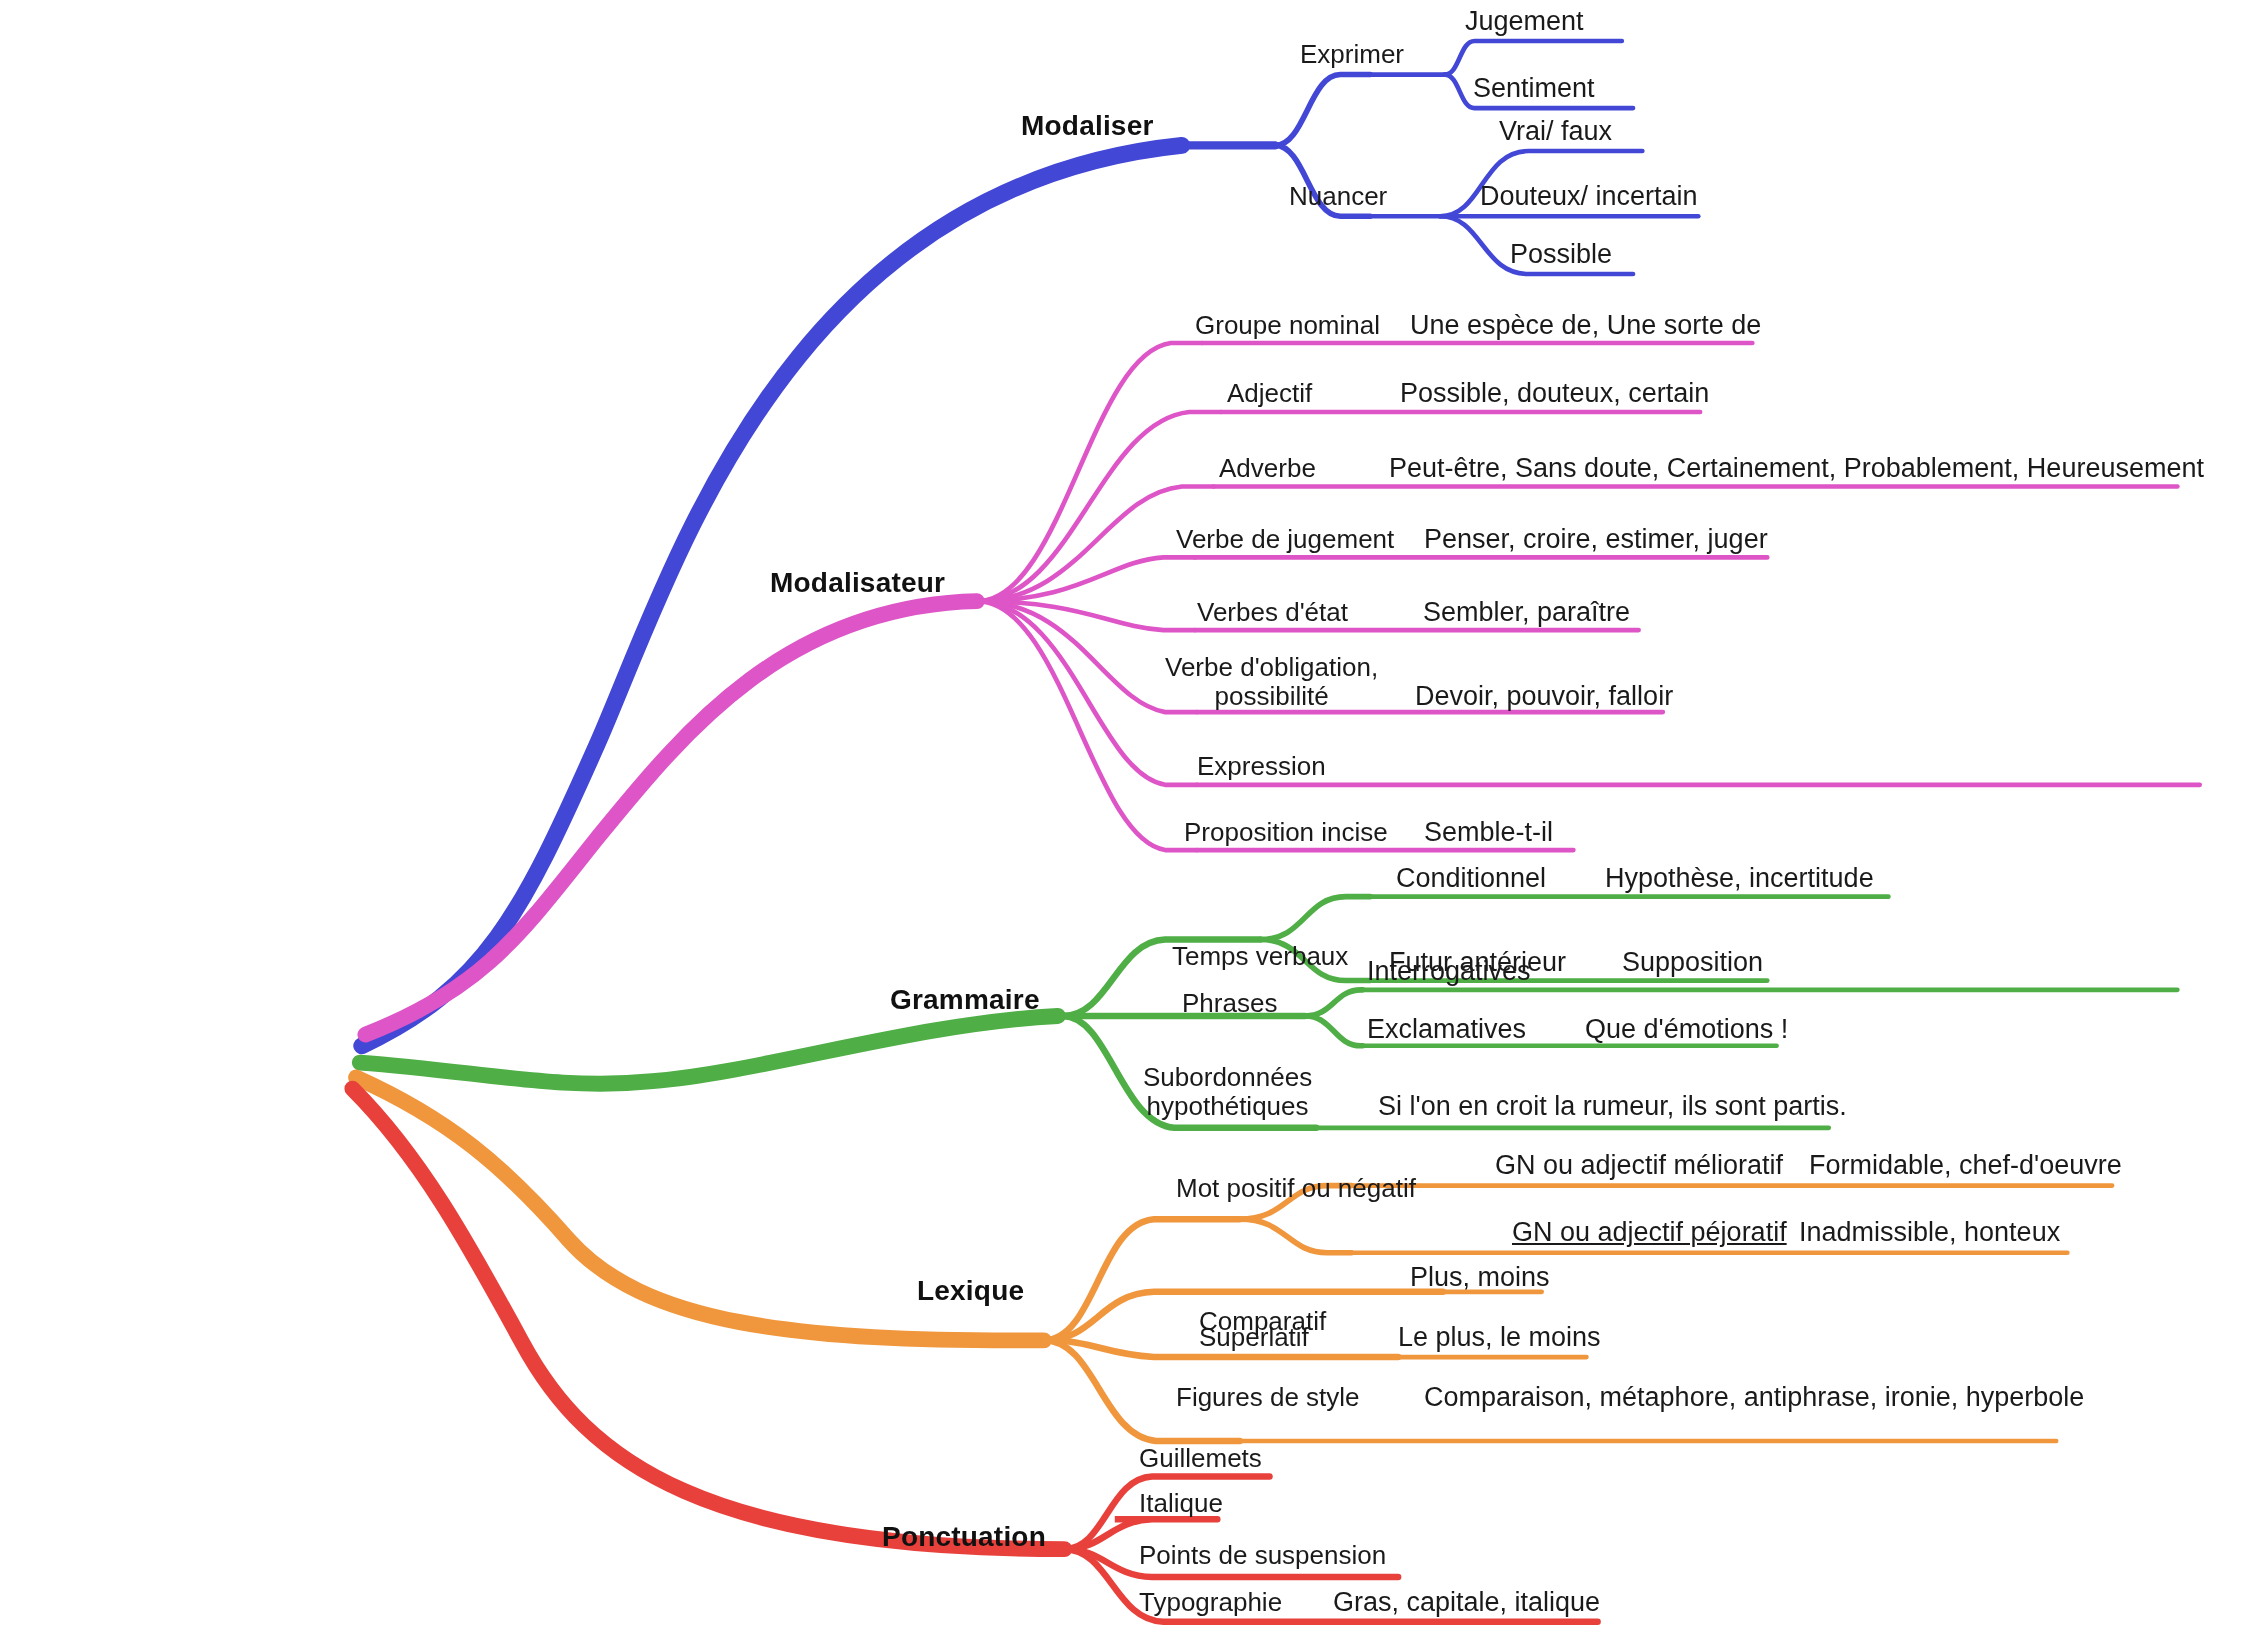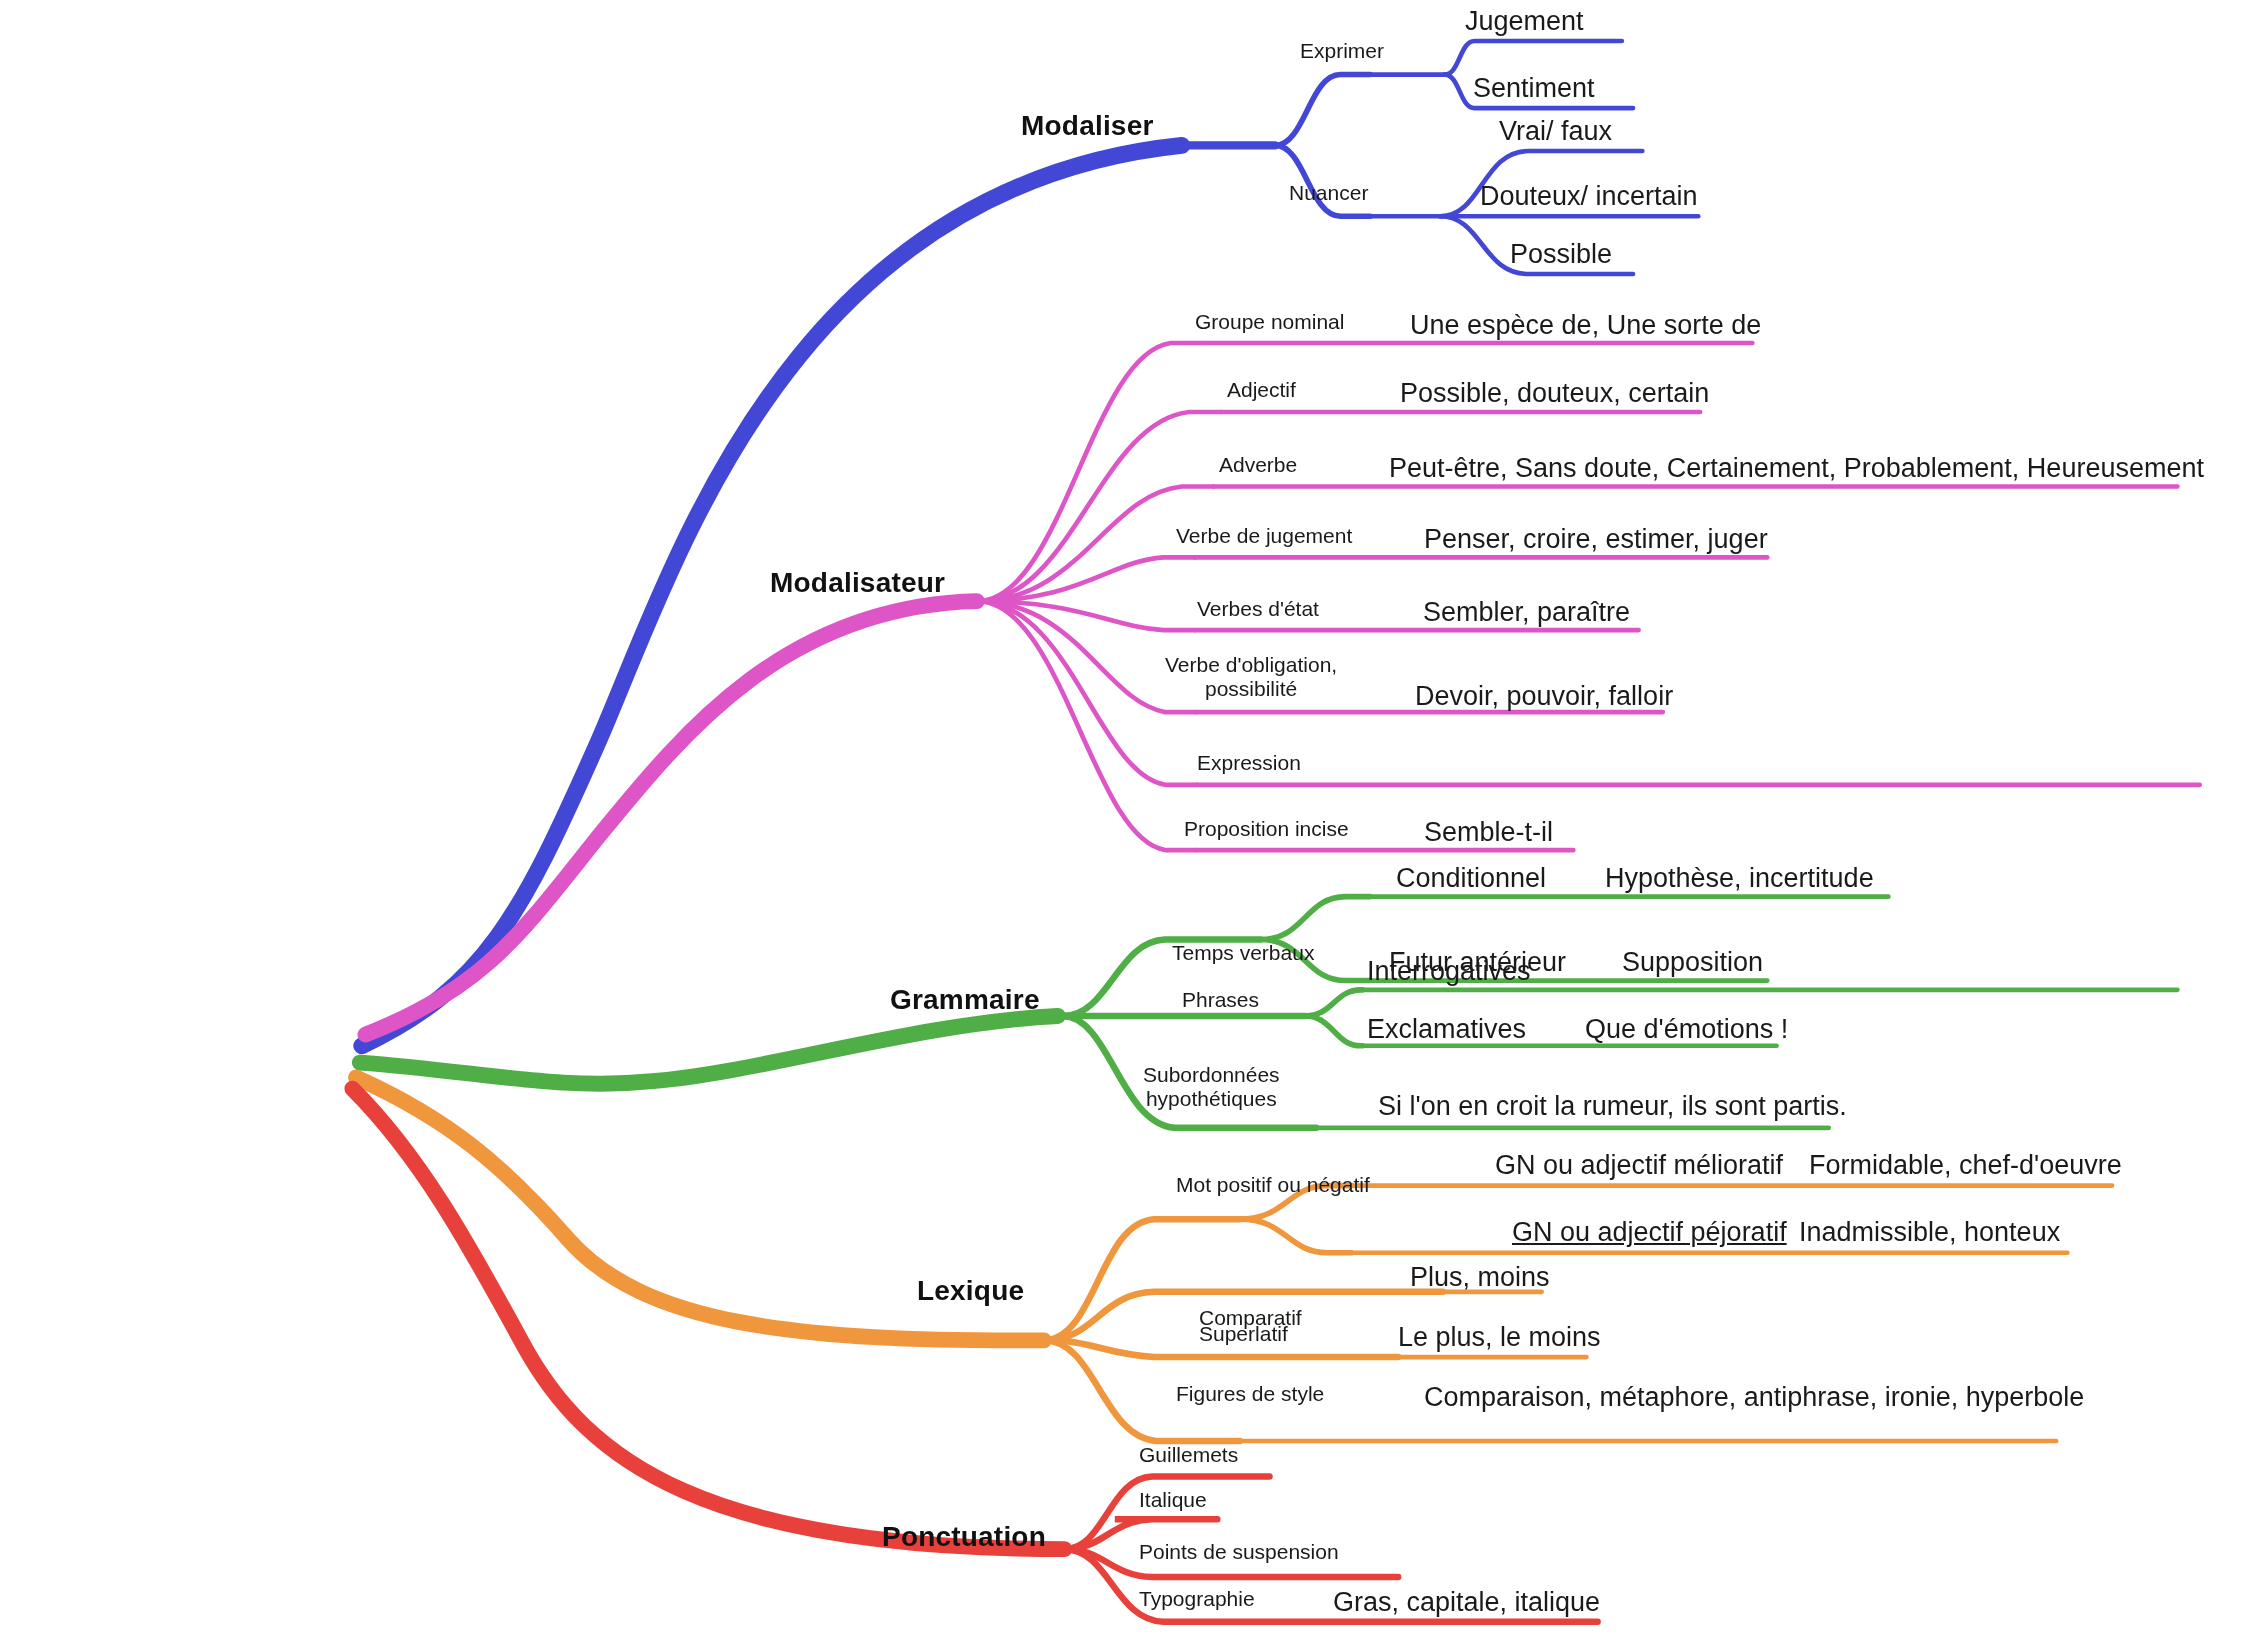--- a/index.html
+++ b/index.html
@@ -3,21 +3,21 @@
 <meta charset="utf-8">
 <style>
   html,body{margin:0;padding:0;background:#ffffff;}
   body{width:2265px;height:1633px;overflow:hidden;
        font-family:"Liberation Sans","DejaVu Sans",sans-serif;}
   #stage{position:relative;width:2265px;height:1633px;background:#fff;}
   #wires{position:absolute;inset:0;width:2265px;height:1633px;}
   .lbl{position:absolute;white-space:nowrap;color:#1a1a1a;
        font-family:"Liberation Sans","DejaVu Sans",sans-serif;}
   .branch-title{font-size:28px;font-weight:bold;letter-spacing:0.2px;}
-  .node-l1{font-size:21px;font-weight:normal;}
+  .node-l1{font-size:26px;font-weight:normal;}
   .node-l2{font-size:27px;font-weight:normal;}
   .example{font-size:27px;font-weight:normal;}
   .two-line{line-height:1.12;text-align:center;white-space:pre;}
   #root-node{position:absolute;left:58px;top:1039px;width:336px;height:63px;
        border:3.7px solid #4a4a4a;border-radius:32px;background:#ffffff;
        display:flex;align-items:center;justify-content:center;
        font-size:29px;color:#1a1a1a;box-sizing:border-box;}
 </style>
 </head>
 <body>

